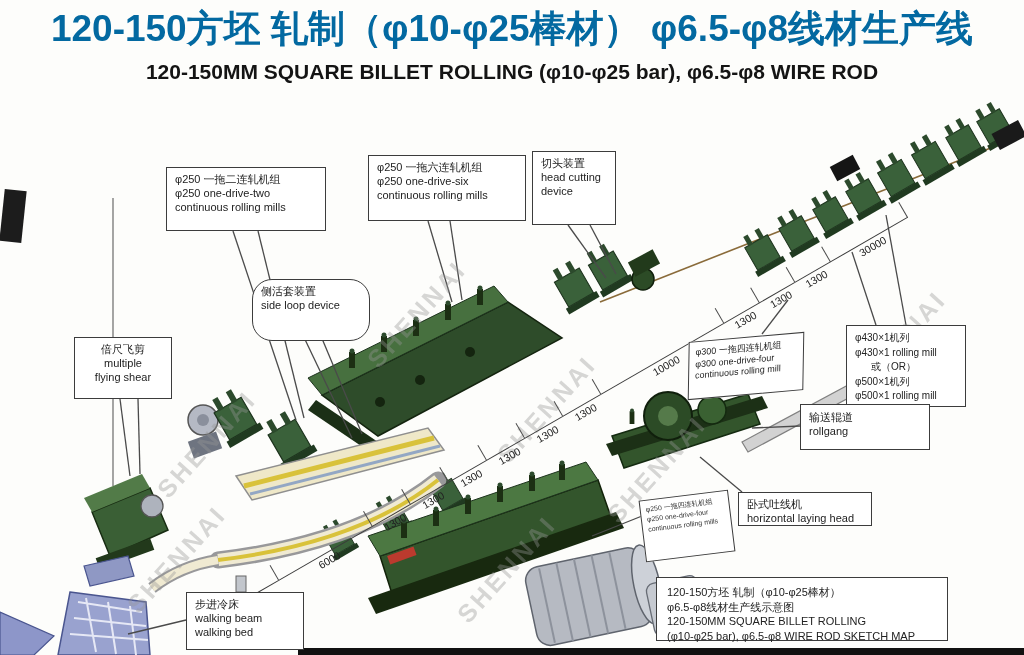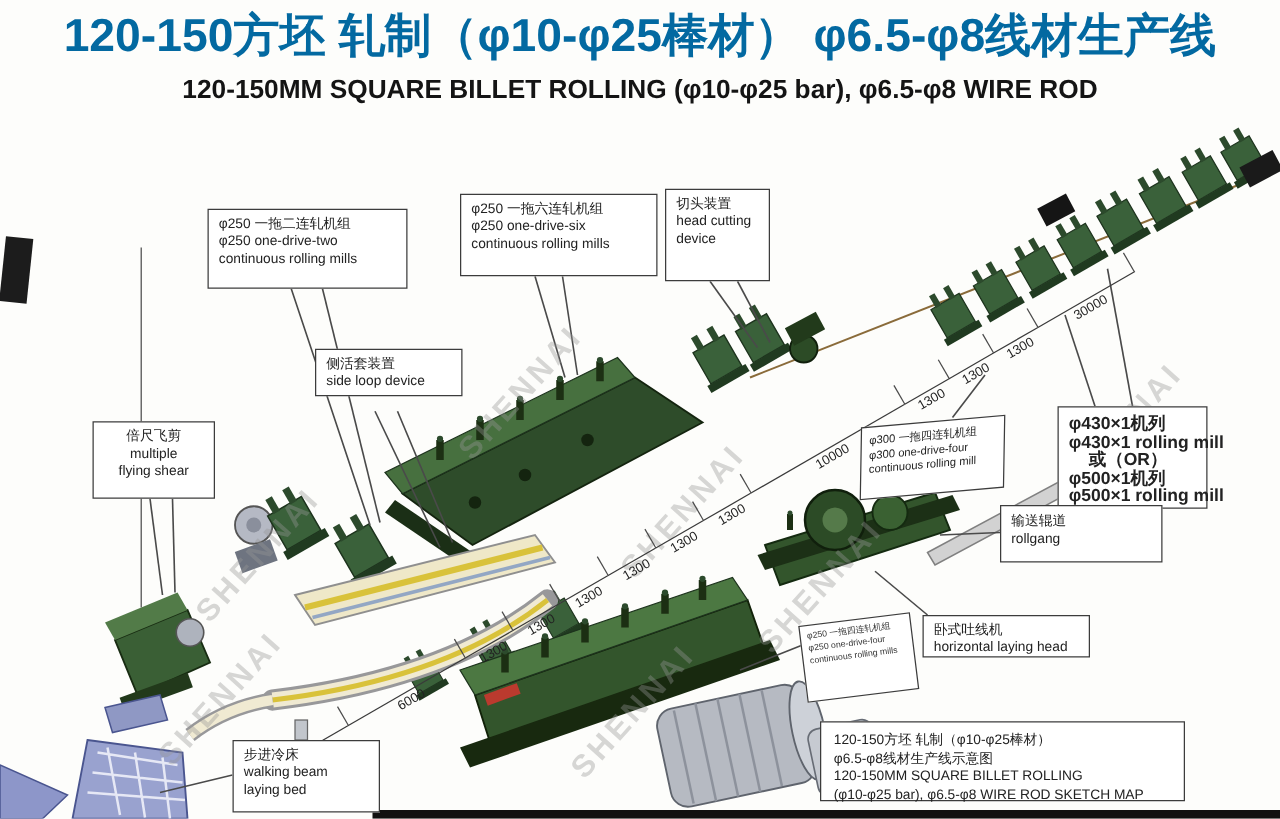--- a/index.html
+++ b/index.html
@@ -33,21 +33,21 @@
     position:absolute;top:19px;left:0;right:0;text-align:center;
     font-size:10.5px;color:#222;white-space:nowrap;
   }
   .callout{
     position:absolute;z-index:4;background:#ffffff;border:1.6px solid #3c3c3c;
     color:#222;box-sizing:border-box;padding:5px 8px;font-size:11px;line-height:1.27;
   }
   .callout .cl{white-space:nowrap;}
   .co-phi300{font-size:9px;line-height:1.3;transform:rotate(-5deg) skewX(-6deg);padding:5px 6px;}
   .co-small{font-size:7px;line-height:1.45;transform:rotate(-7deg);padding:4px 5px;color:#333;}
-  .co-options{font-size:14px;line-height:14.6px;font-weight:bold;}
+  .co-options{font-size:10px;line-height:14.6px;}
   .co-options .indent{padding-left:16px;}
   .co-legend{font-size:11px;line-height:14.5px;padding:7px 10px;}
   .co-rollgang{padding-top:6px;}
   .bottom-bar{position:absolute;left:298px;top:648px;width:726px;height:7px;background:#111;z-index:3;}
 </style>
 </head>
 <body>
 
 <div class="title-zh">120-150方坯 轧制（φ10-φ25棒材）  φ6.5-φ8线材生产线</div>
 <div class="title-en">120-150MM SQUARE BILLET ROLLING (φ10-φ25 bar), φ6.5-φ8 WIRE ROD</div>
@@ -275,21 +275,21 @@
   <div class="cl">φ250 one-drive-six</div>
   <div class="cl">continuous rolling mills</div>
 </div>
 
 <div class="callout" style="left:532px;top:151px;width:84px;height:74px;">
   <div class="cl">切头装置</div>
   <div class="cl">head cutting</div>
   <div class="cl">device</div>
 </div>
 
-<div class="callout" style="left:252px;top:279px;width:118px;height:38px;">
+<div class="callout" style="left:252px;top:279px;width:118px;height:62px;border-radius:20px;">
   <div class="cl">侧活套装置</div>
   <div class="cl">side loop device</div>
 </div>
 
 <div class="callout" style="left:74px;top:337px;width:98px;height:62px;text-align:center;">
   <div class="cl">倍尺飞剪</div>
   <div class="cl">multiple</div>
   <div class="cl">flying shear</div>
 </div>
 
@@ -319,21 +319,21 @@
 </div>
 
 <div class="callout" style="left:738px;top:492px;width:134px;height:34px;">
   <div class="cl">卧式吐线机</div>
   <div class="cl">horizontal laying head</div>
 </div>
 
 <div class="callout" style="left:186px;top:592px;width:118px;height:58px;">
   <div class="cl">步进冷床</div>
   <div class="cl">walking beam</div>
-  <div class="cl">laying bed</div>
+  <div class="cl">walking bed</div>
 </div>
 
 <div class="callout co-legend" style="left:656px;top:577px;width:292px;height:64px;">
   <div class="cl">120-150方坯 轧制（φ10-φ25棒材）</div>
   <div class="cl">φ6.5-φ8线材生产线示意图</div>
   <div class="cl">120-150MM SQUARE BILLET ROLLING</div>
   <div class="cl">(φ10-φ25 bar), φ6.5-φ8 WIRE ROD SKETCH MAP</div>
 </div>
 
 <div class="bottom-bar"></div>

